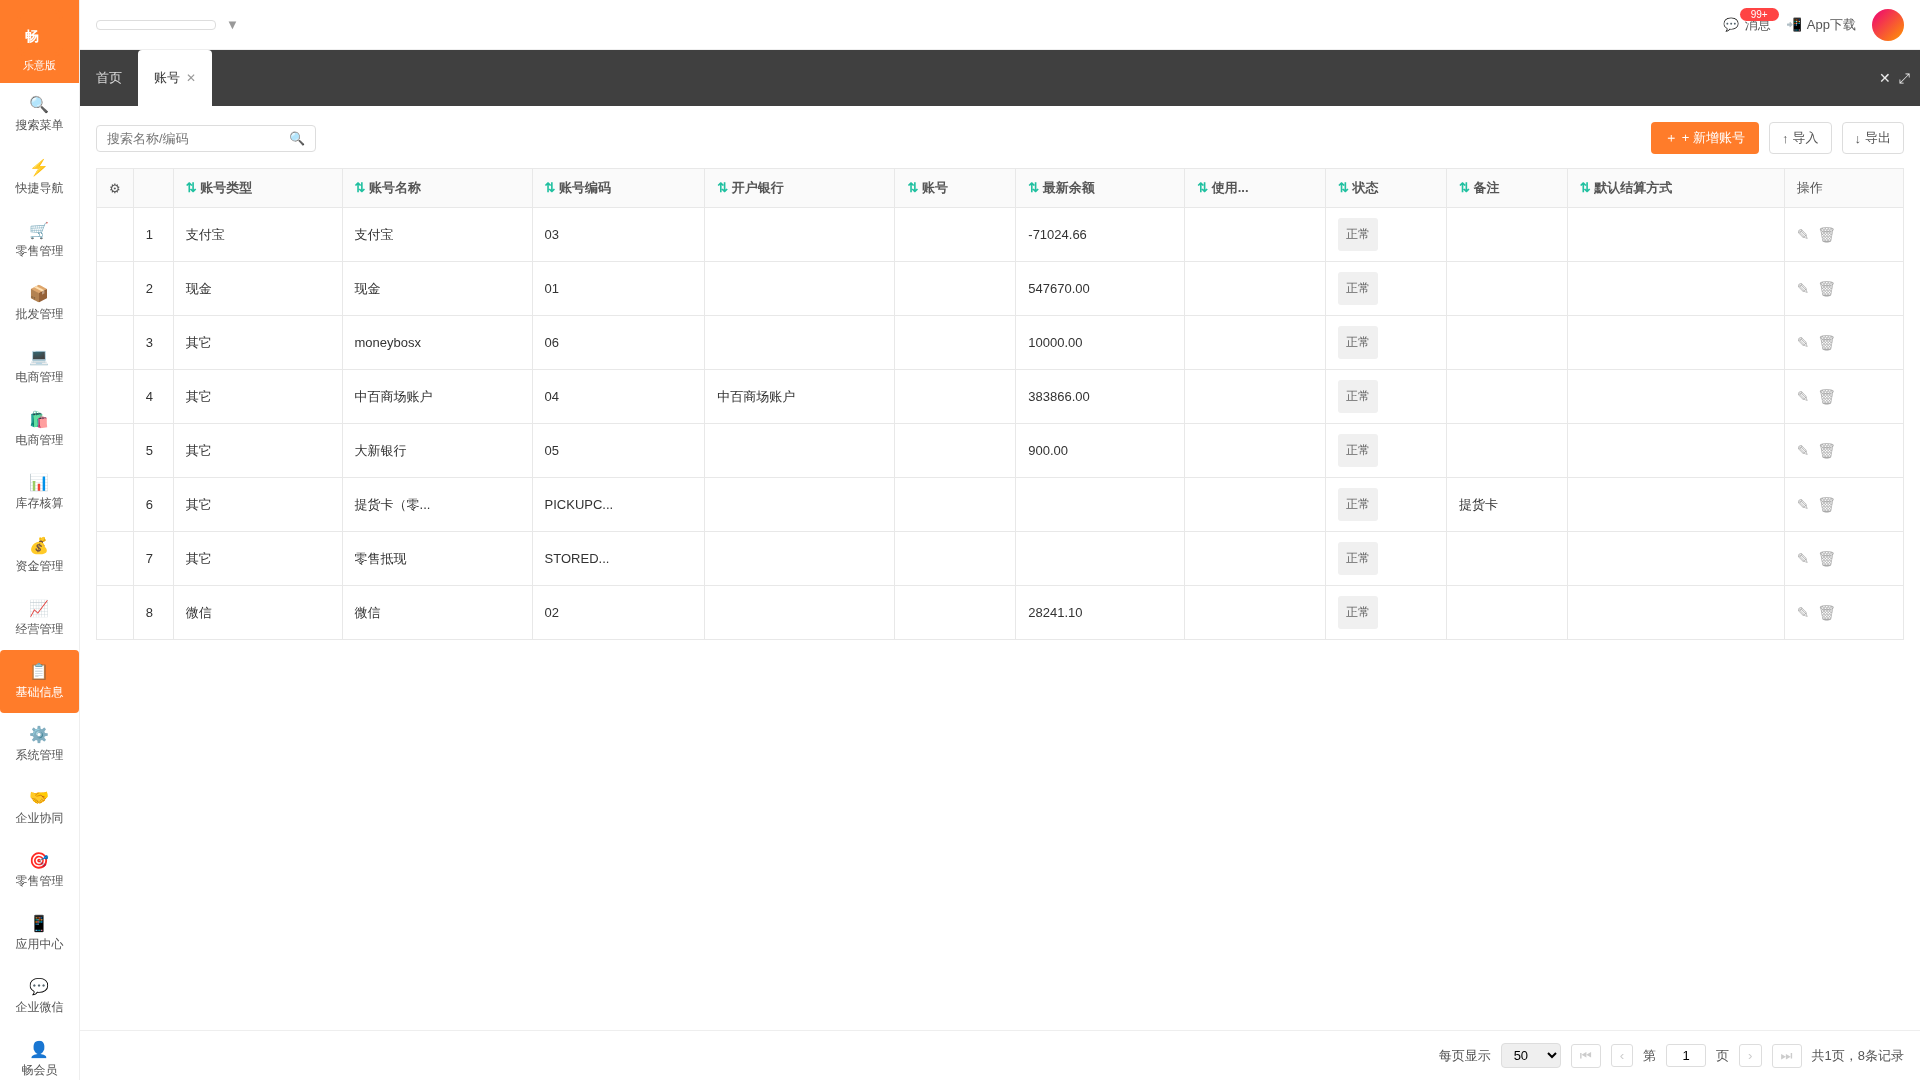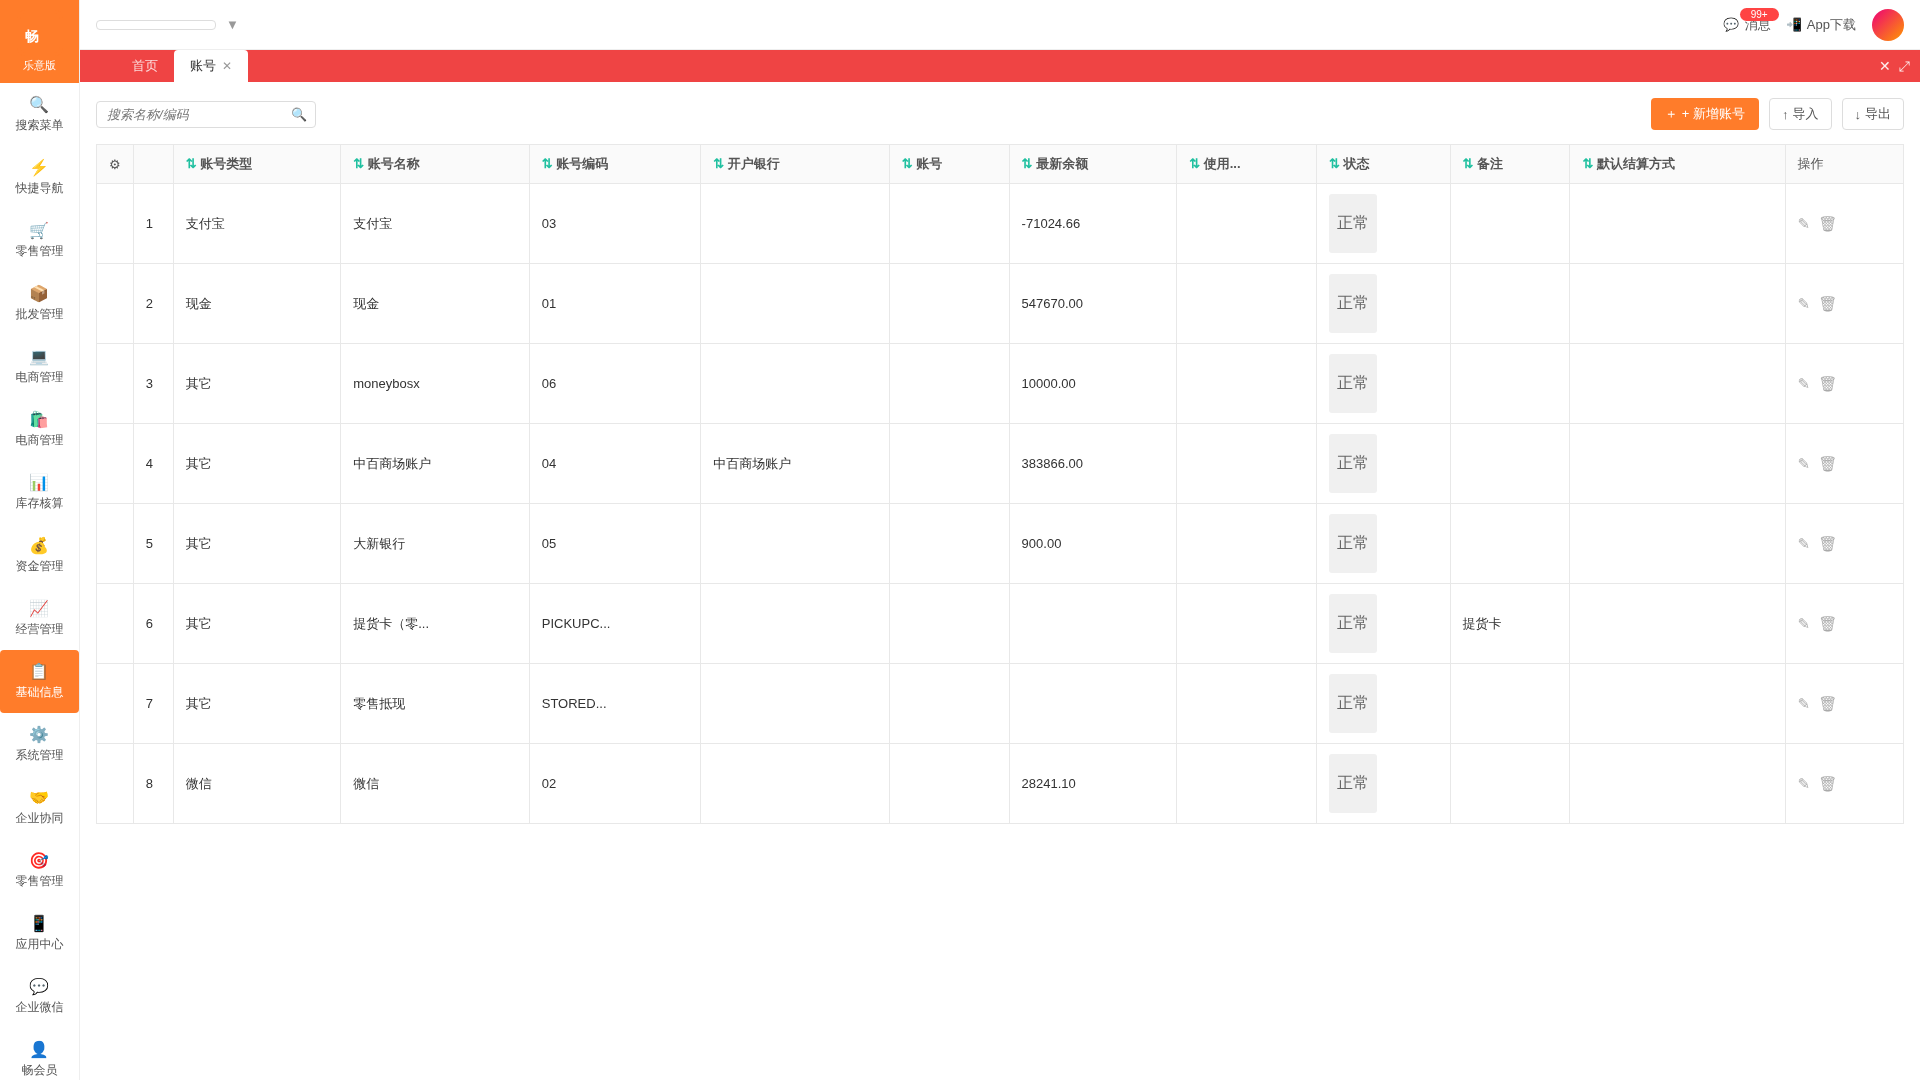--- a/index.html
+++ b/index.html
@@ -90,26 +90,25 @@
       padding: 1px 11px;
       position: absolute;
       top: -8px;
       right: -8px;
     }
     .top-app { display: flex; align-items: center; gap: 4px; font-size: 13px; color: #555; cursor: pointer; }
     .avatar { width: 32px; height: 32px; border-radius: 50%; background: #ccc; overflow: hidden; }
 
     
     .tab-bar {
-      background: #ef4444;
-      display: flex;
-      align-items: center;
-      height: 32px;
+      background: #404040;
+      display: flex;
+      align-items: center;
+      height: 56px;
       flex-shrink: 0;
-      padding-left: 36px;
     }
     .tab-item {
       padding: 0 16px;
       height: 100%;
       display: flex;
       align-items: center;
       gap: 6px;
       cursor: pointer;
       font-size: 13px;
       color: rgba(255,255,255,0.8);
@@ -146,21 +145,20 @@
       padding: 5px 10px;
       width: 220px;
       gap: 6px;
     }
     .search-input-wrap input {
       border: none;
       outline: none;
       font-size: 13px;
       color: #0f766e;
       flex: 1;
-      font-style: italic;
     }
     .toolbar-right { display: flex; align-items: center; gap: 10px; }
     .btn-primary {
       background: #ff7c2a;
       color: white;
       border: none;
       border-radius: 4px;
       padding: 7px 14px;
       font-size: 13px;
       cursor: pointer;
@@ -201,22 +199,22 @@
       padding: 10px 12px;
       color: #333;
       white-space: nowrap;
     }
     .data-table th.sortable { cursor: pointer; font-weight: bold; }
 
     .status-badge {
       background: #f0f0f0;
       color: #666;
       border-radius: 3px;
-      padding: 19px 8px;
-      font-size: 16px;
+      padding: 8px 8px;
+      font-size: 12px;
       display: inline-block;
     }
     .action-btns { display: flex; gap: 8px; }
     .action-btn { color: #aaa; cursor: pointer; font-size: 15px; background: none; border: none; }
 
     
     .pagination-bar {
       display: flex;
       align-items: center;
       justify-content: flex-end;
@@ -590,14 +588,30 @@
         <button class="action-btn" title="编辑">✎</button>
         <button class="action-btn" title="删除">🗑</button>
       </div>
     </td>
   </tr>
         </tbody>
     </table>
 
   </div>
 
+  <div class="pagination-bar">
+    <span>每页显示</span>
+    <select class="page-size-select">
+      <option>50</option>
+      <option>100</option>
+      <option>200</option>
+    </select>
+    <button class="page-btn" disabled="">⏮</button>
+    <button class="page-btn" disabled="">‹</button>
+    <span>第</span>
+    <input class="page-input" type="text" value="1" style="">
+    <span>页</span>
+    <button class="page-btn" disabled="">›</button>
+    <button class="page-btn" disabled="">⏭</button>
+    <span>共1页，8条记录</span>
+  </div>
 
 </div>
 
 </body></html>

